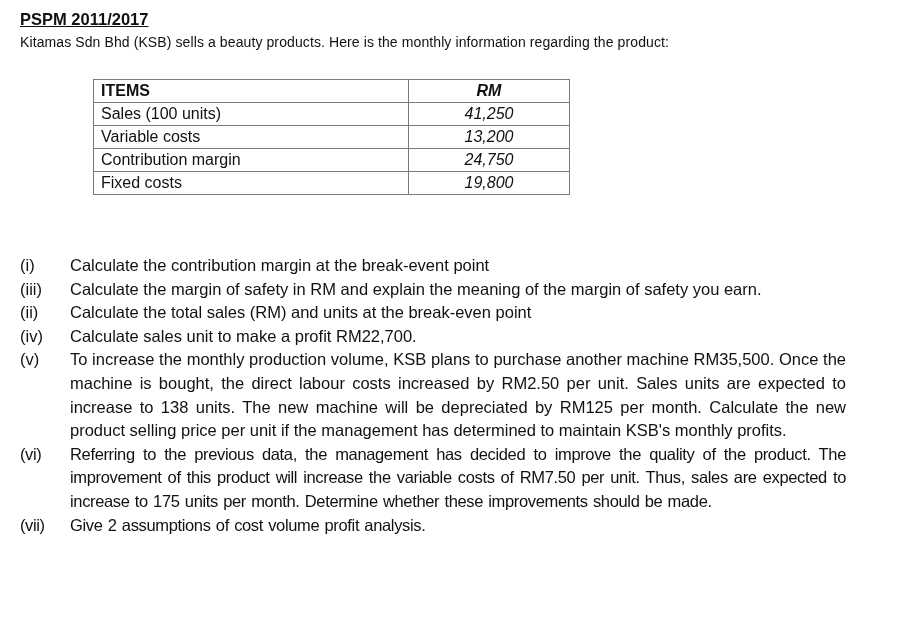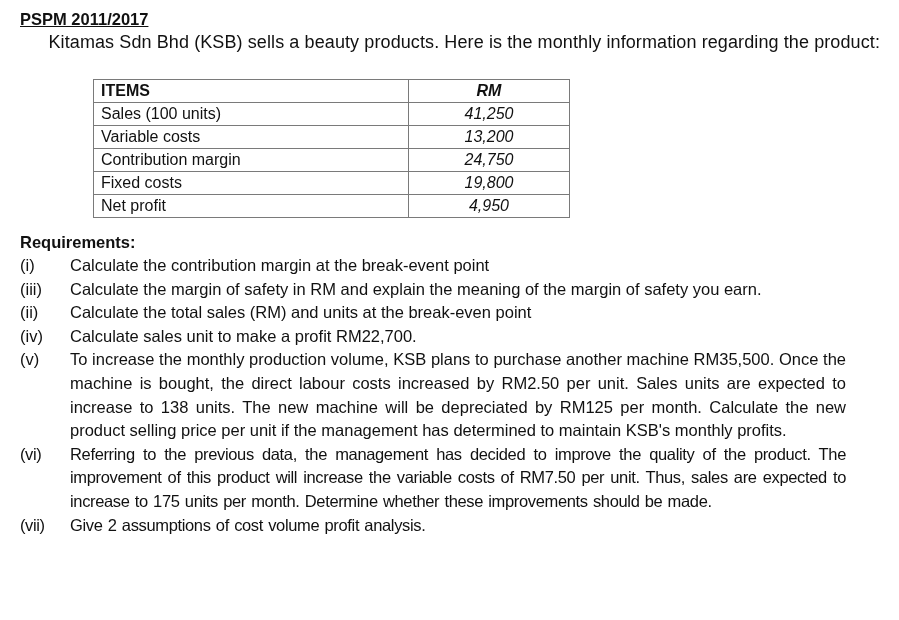--- a/index.html
+++ b/index.html
@@ -22,26 +22,25 @@
     width: 860px;
   }
   .title {
     font-size: 16.5px;
     font-weight: bold;
     text-decoration: underline;
     line-height: 22px;
     height: 22px;
   }
   .intro {
-    font-size: 18px;
+    font-size: 14px;
     line-height: 22px;
     height: 22px;
     margin-top: 1px;
     letter-spacing: 0.1px;
-    text-align: right;
   }
   table.info {
     position: absolute;
     left: 73px;
     top: 71px;
     border-collapse: collapse;
     font-size: 16px;
   }
   table.info td, table.info th {
     border: 1.5px solid #7a7a7a;
@@ -123,28 +122,23 @@
       <td class="val-cell">13,200</td>
     </tr>
     <tr>
       <td class="items-cell">Contribution margin</td>
       <td class="val-cell">24,750</td>
     </tr>
     <tr>
       <td class="items-cell">Fixed costs</td>
       <td class="val-cell">19,800</td>
     </tr>
-    <tr>
-      <td class="items-cell">Net profit</td>
-      <td class="val-cell">4,950</td>
-    </tr>
   </tbody>
     </table>
 
-  <div class="req-head">Requirements:</div>
 
   <div class="req-list">
     <div class="req">
       <span class="num">(i)</span>
       <div class="txt">Calculate the contribution margin at the break-event point</div>
     </div>
     <div class="req">
       <span class="num">(iii)</span>
       <div class="txt">Calculate the margin of safety in RM and explain the meaning of the margin of safety you earn.</div>
     </div>

